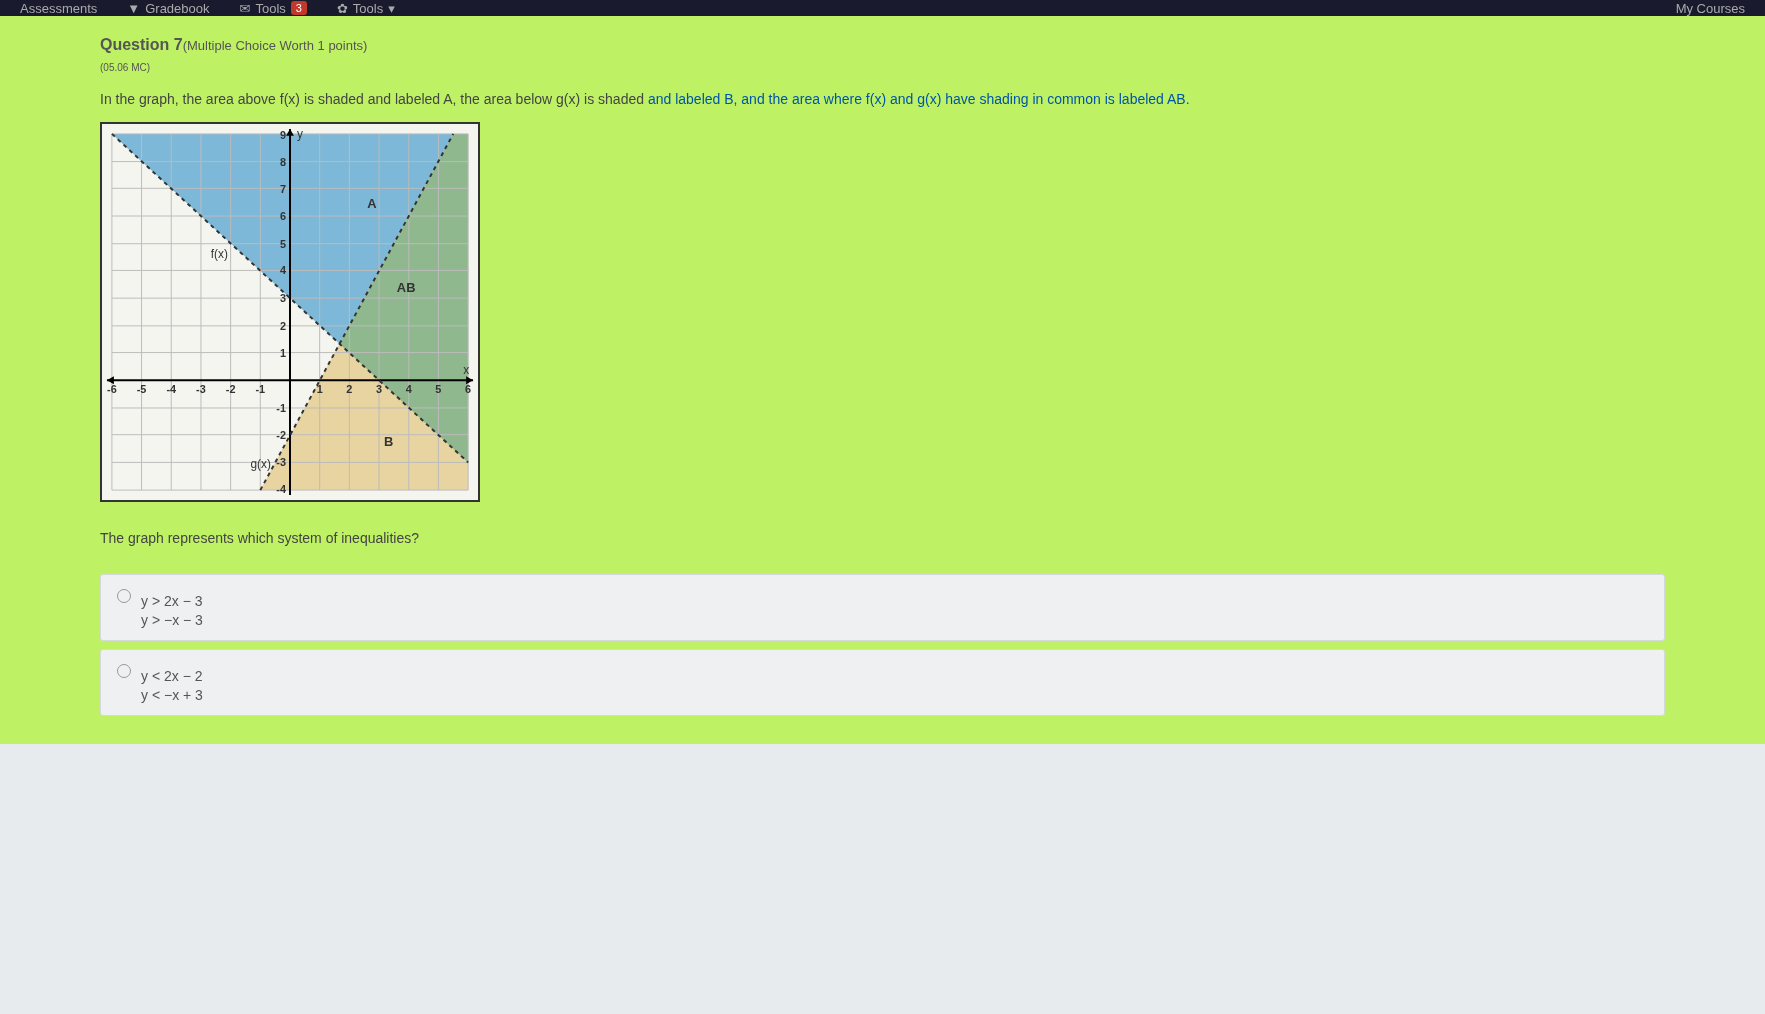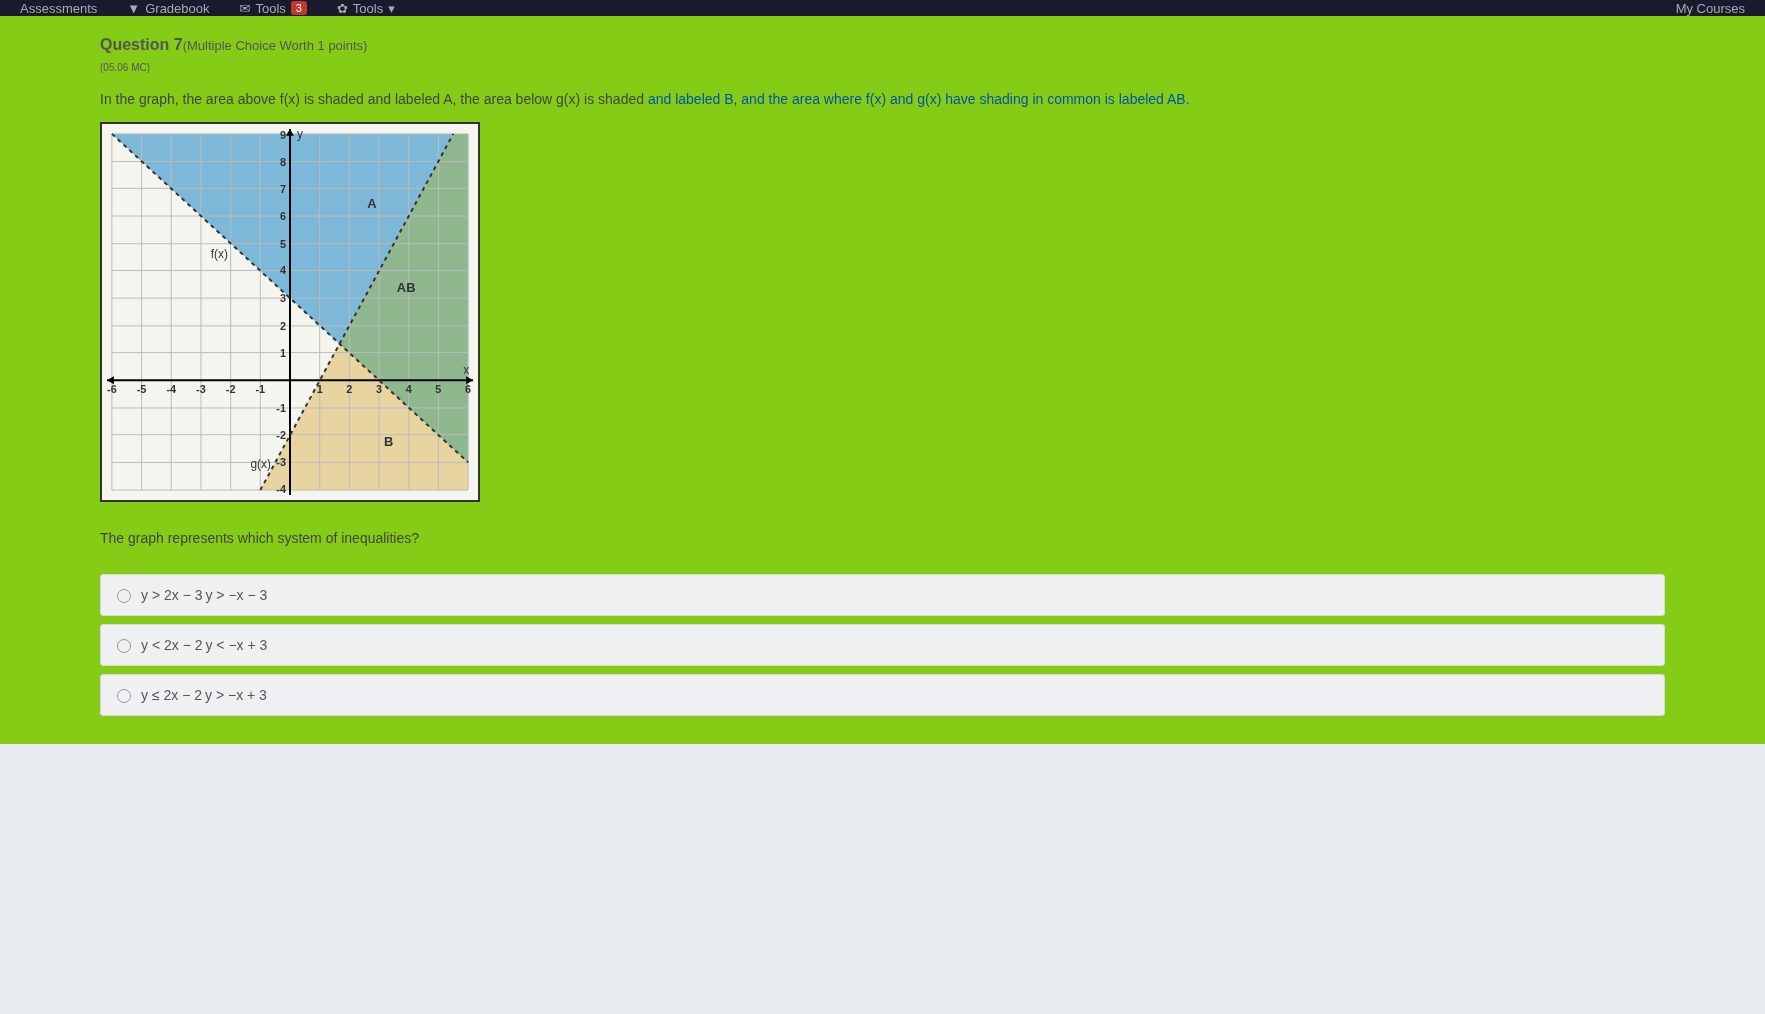--- a/index.html
+++ b/index.html
@@ -15,21 +15,21 @@
       gap: 30px;
       justify-content: center;
       font-size: 13px;
     }
     .topnav-item { display: flex; align-items: center; gap: 5px; }
     .topnav-item.right { margin-left: auto; }
     .badge-count { background: #c0392b; color: white; padding: 1px 5px; border-radius: 3px; font-size: 11px; }
     
     .content {
       padding: 20px 100px;
-      background: #84cc16;
+      background: #bef264;
     }
     
     .question-header {
       font-size: 16px;
       color: #555;
       margin-bottom: 8px;
     }
     .question-header .qnum { font-weight: bold; }
     .question-header .qmeta { font-size: 13px; font-weight: normal; }
     
@@ -76,21 +76,21 @@
       gap: 10px;
     }
     .option .radio {
       width: 14px;
       height: 14px;
       border: 1px solid #999;
       border-radius: 50%;
       margin-top: 2px;
       flex-shrink: 0;
     }
-    .option .lines { display: flex; flex-direction: row; gap: 3px; }
+    .option .lines { display: flex; flex-direction: column; gap: 3px; margin-top: 6px; }
   </style>
 </head>
 <body>
 
 <div class="topnav">
   <div class="topnav-item">
       <span>Assessments</span>
     </div>
   <div class="topnav-item">▼ <span>Gradebook</span></div>
   <div class="topnav-item">✉ <span>Tools</span> <span class="badge-count">3</span></div>
@@ -226,20 +226,13 @@
       <span>y &gt; −x − 3</span>
     </div>
   </div>
   <div class="option">
     <div class="radio"></div>
     <div class="lines">
       <span>y &lt; 2x − 2</span>
       <span>y &lt; −x + 3</span>
     </div>
   </div>
-  <div class="option">
-    <div class="radio"></div>
-    <div class="lines">
-      <span>y ≤ 2x − 2</span>
-      <span>y &gt; −x + 3</span>
-    </div>
-  </div>
 </div>
 
 </body></html>

